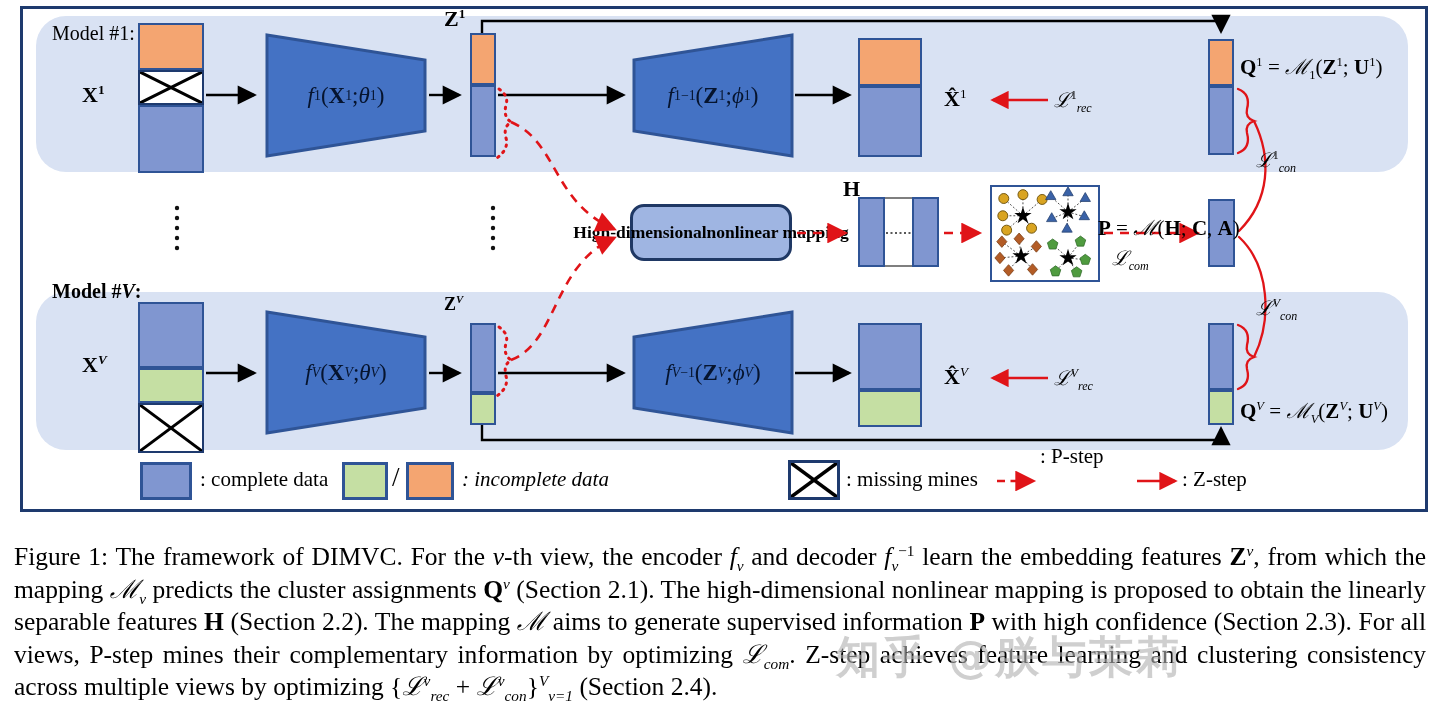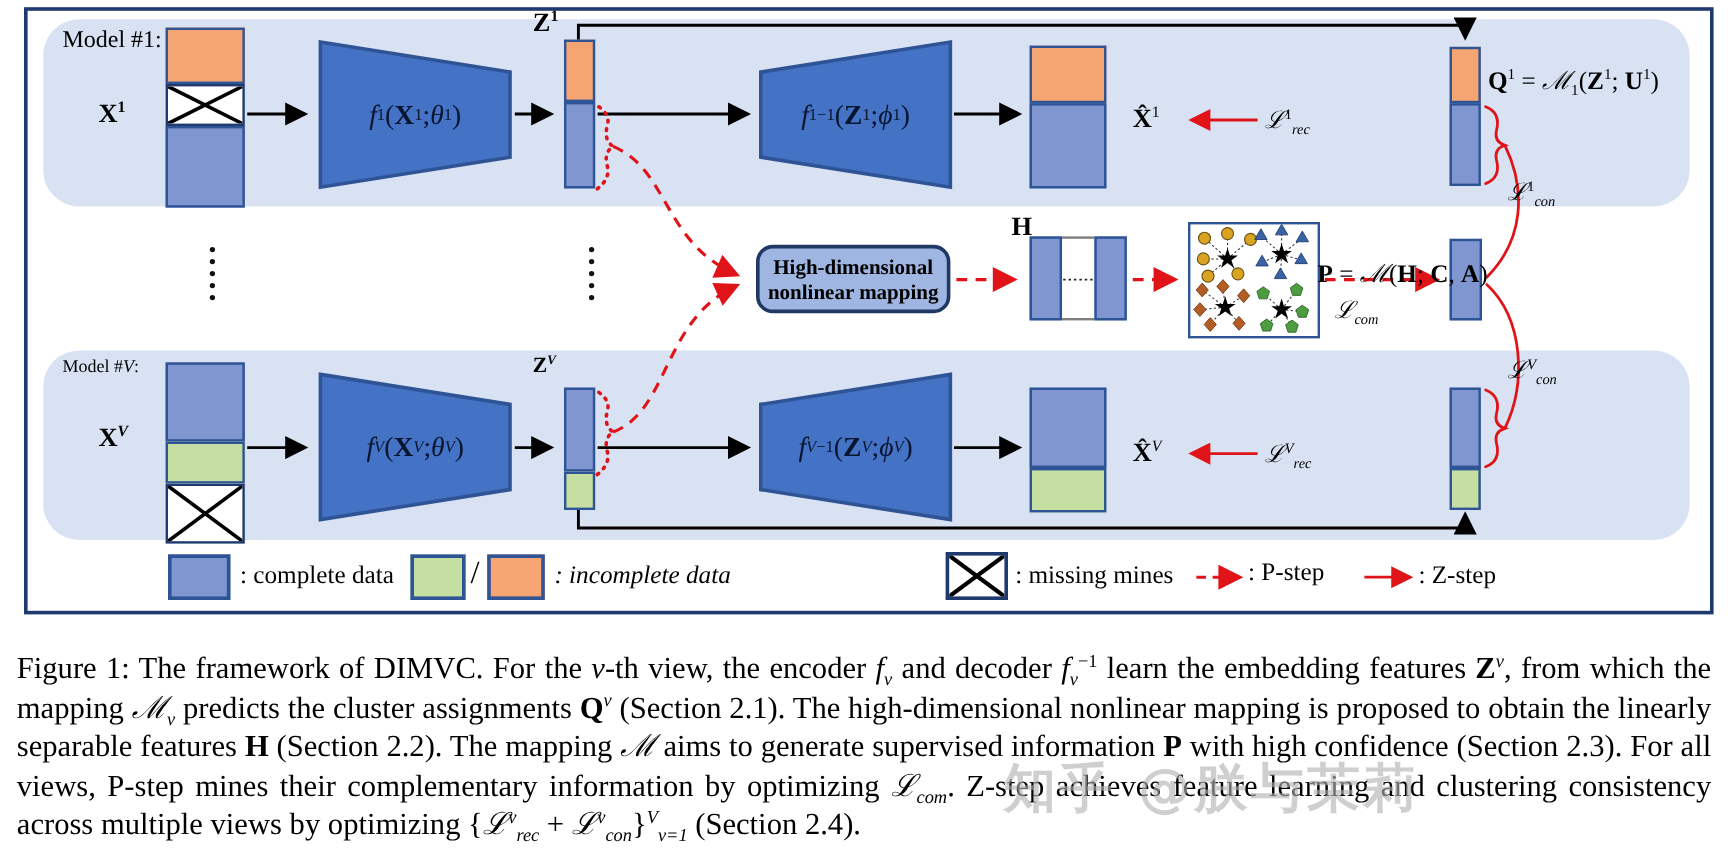--- a/index.html
+++ b/index.html
@@ -14,21 +14,21 @@
   .seg.blue{background:#8096d0;}
   .seg.green{background:#c5dfa3;}
   .seg.miss{background:#fff;border-color:#1e3a6e;position:relative;}
   .seg.miss svg{position:absolute;inset:0;width:100%;height:100%;}
   .trap{position:absolute;z-index:2;}
   .trap svg{position:absolute;inset:0;width:100%;height:100%;}
   .tlabel{position:absolute;inset:0;display:flex;align-items:center;justify-content:center;
           font-size:23px;color:#06142e;z-index:3;white-space:nowrap;}
   .lbl{position:absolute;white-space:nowrap;color:#000;z-index:5;}
   .mapbox{position:absolute;left:630px;top:204px;width:162px;height:57px;background:#9fb5e2;
-          border:3.5px solid #1f3864;border-radius:14px;z-index:2;display:flex;flex-direction:column;
+          border:3.5px solid #1f3864;border-radius:14px;z-index:2;display:flex;flex-direction:row;
           align-items:center;justify-content:center;box-sizing:border-box;}
   .mapbox div{font-weight:bold;font-size:17.5px;line-height:1.18;color:#000;white-space:nowrap;}
   .hbar{position:absolute;z-index:2;box-sizing:border-box;}
   .scatter{position:absolute;left:990px;top:185px;width:110px;height:97px;background:#fff;
            border:2.5px solid #2f5496;z-index:2;box-sizing:border-box;}
   .scatter svg{width:100%;height:100%;display:block;}
   .connector{position:absolute;left:0;top:0;width:1440px;height:535px;z-index:4;pointer-events:none;}
   .legend-swatch{position:absolute;z-index:2;box-sizing:border-box;}
   .caption{position:absolute;left:0;top:541px;width:1412px;padding:0 14px;z-index:1;
            font-size:25.5px;line-height:32.5px;color:#000;text-align:justify;}
@@ -43,21 +43,21 @@
 <body>
 
 <div class="fig">
 
   <div class="outer-box"></div>
 
   <div class="panel" style="left:36px;top:16px;width:1372px;height:156px;"></div>
   <div class="panel" style="left:36px;top:292px;width:1372px;height:158px;"></div>
 
   <div class="lbl" style="left:52px;top:22px;font-size:20px;"><span>Model #1:</span></div>
-  <div class="lbl" style="left:52px;top:298px;font-size:15px;"><span>Model #</span><span class="seg-i">V</span><span>:</span></div>
+  <div class="lbl" style="left:52px;top:280px;font-size:20px;font-weight:bold;"><span>Model #</span><span class="seg-i">V</span><span>:</span></div>
 
   <div class="lbl" style="left:82px;top:82px;font-size:22px;"><span class="seg-b">X</span><span class="seg-b seg-sup">1</span></div>
   <div class="col" style="left:138px;top:23px;width:66px;height:150px;">
     <div class="seg orange" style="height:47px;"></div>
     <div class="seg miss" style="height:35px;">
       <svg viewBox="0 0 10 10" preserveAspectRatio="none">
           <line x1="0" y1="0" x2="10" y2="10" stroke="#000" stroke-width="3" vector-effect="non-scaling-stroke"></line>
           <line x1="10" y1="0" x2="0" y2="10" stroke="#000" stroke-width="3" vector-effect="non-scaling-stroke"></line>
         </svg>
     </div>
@@ -247,36 +247,37 @@
     <div class="seg blue" style="height:67px;"></div>
     <div class="seg green" style="height:37px;"></div>
   </div>
   <div class="lbl" style="left:944px;top:364px;font-size:22px;"><span class="seg-b">X̂</span><span class="seg-sup seg-i">V</span></div>
   <div class="lbl" style="left:1054px;top:364px;font-size:20px;"><span class="seg-i">ℒ</span><span class="seg-sup seg-i">V</span><span class="seg-sub seg-i">rec</span></div>
 
   <div class="col" style="left:1208px;top:323px;width:26px;height:102px;">
     <div class="seg blue" style="height:67px;"></div>
     <div class="seg green" style="height:35px;"></div>
   </div>
+  <div class="lbl" style="left:1240px;top:396px;font-size:21px;"><span class="seg-b">Q</span><span class="seg-sup seg-i">V</span><span> = </span><span class="seg-i">ℳ</span><span class="seg-sub seg-i">V</span><span>(</span><span class="seg-b">Z</span><span class="seg-sup seg-i">V</span><span>; </span><span class="seg-b">U</span><span class="seg-sup seg-i">V</span><span>)</span></div>
   <div class="lbl" style="left:1256px;top:294px;font-size:20px;"><span class="seg-i">ℒ</span><span class="seg-sup seg-i">V</span><span class="seg-sub seg-i">con</span></div>
 
   <div class="legend-swatch" style="left:140px;top:462px;width:52px;height:38px;background:#8096d0;border:3px solid #2f5496;"></div>
   <div class="lbl" style="left:200px;top:467px;font-size:21px;">: complete data</div>
   <div class="legend-swatch" style="left:342px;top:462px;width:46px;height:38px;background:#c5dfa3;border:3px solid #2f5496;"></div>
   <div class="lbl" style="left:392px;top:462px;font-size:27px;">/</div>
   <div class="legend-swatch" style="left:406px;top:462px;width:48px;height:38px;background:#f4a571;border:3px solid #2f5496;"></div>
   <div class="lbl" style="left:462px;top:467px;font-size:21px;font-style:italic;">: incomplete data</div>
   <div class="legend-swatch" style="left:788px;top:460px;width:52px;height:40px;background:#fff;border:3px solid #1e3a6e;position:absolute;">
     <svg viewBox="0 0 10 10" preserveAspectRatio="none" style="width:100%;height:100%;display:block;">
         <line x1="0" y1="0" x2="10" y2="10" stroke="#000" stroke-width="3.5" vector-effect="non-scaling-stroke"></line>
         <line x1="10" y1="0" x2="0" y2="10" stroke="#000" stroke-width="3.5" vector-effect="non-scaling-stroke"></line>
       </svg>
   </div>
   <div class="lbl" style="left:846px;top:467px;font-size:21px;">: missing mines</div>
-  <div class="lbl" style="left:1040px;top:464px;font-size:21px;">: P-step</div>
+  <div class="lbl" style="left:1040px;top:444px;font-size:21px;">: P-step</div>
   <div class="lbl" style="left:1182px;top:467px;font-size:21px;">: Z-step</div>
 
   <svg class="connector" viewBox="0 0 1440 535">
     <defs>
       <marker id="mb" viewBox="0 0 10 10" refX="8.5" refY="5" markerWidth="8.5" markerHeight="8" orient="auto-start-reverse">
           <path d="M0,0 L10,5 L0,10 z" fill="#000"></path>
         </marker>
       <marker id="mr" viewBox="0 0 10 10" refX="8.5" refY="5" markerWidth="8.5" markerHeight="8" orient="auto-start-reverse">
           <path d="M0,0 L10,5 L0,10 z" fill="#e01418"></path>
         </marker>

